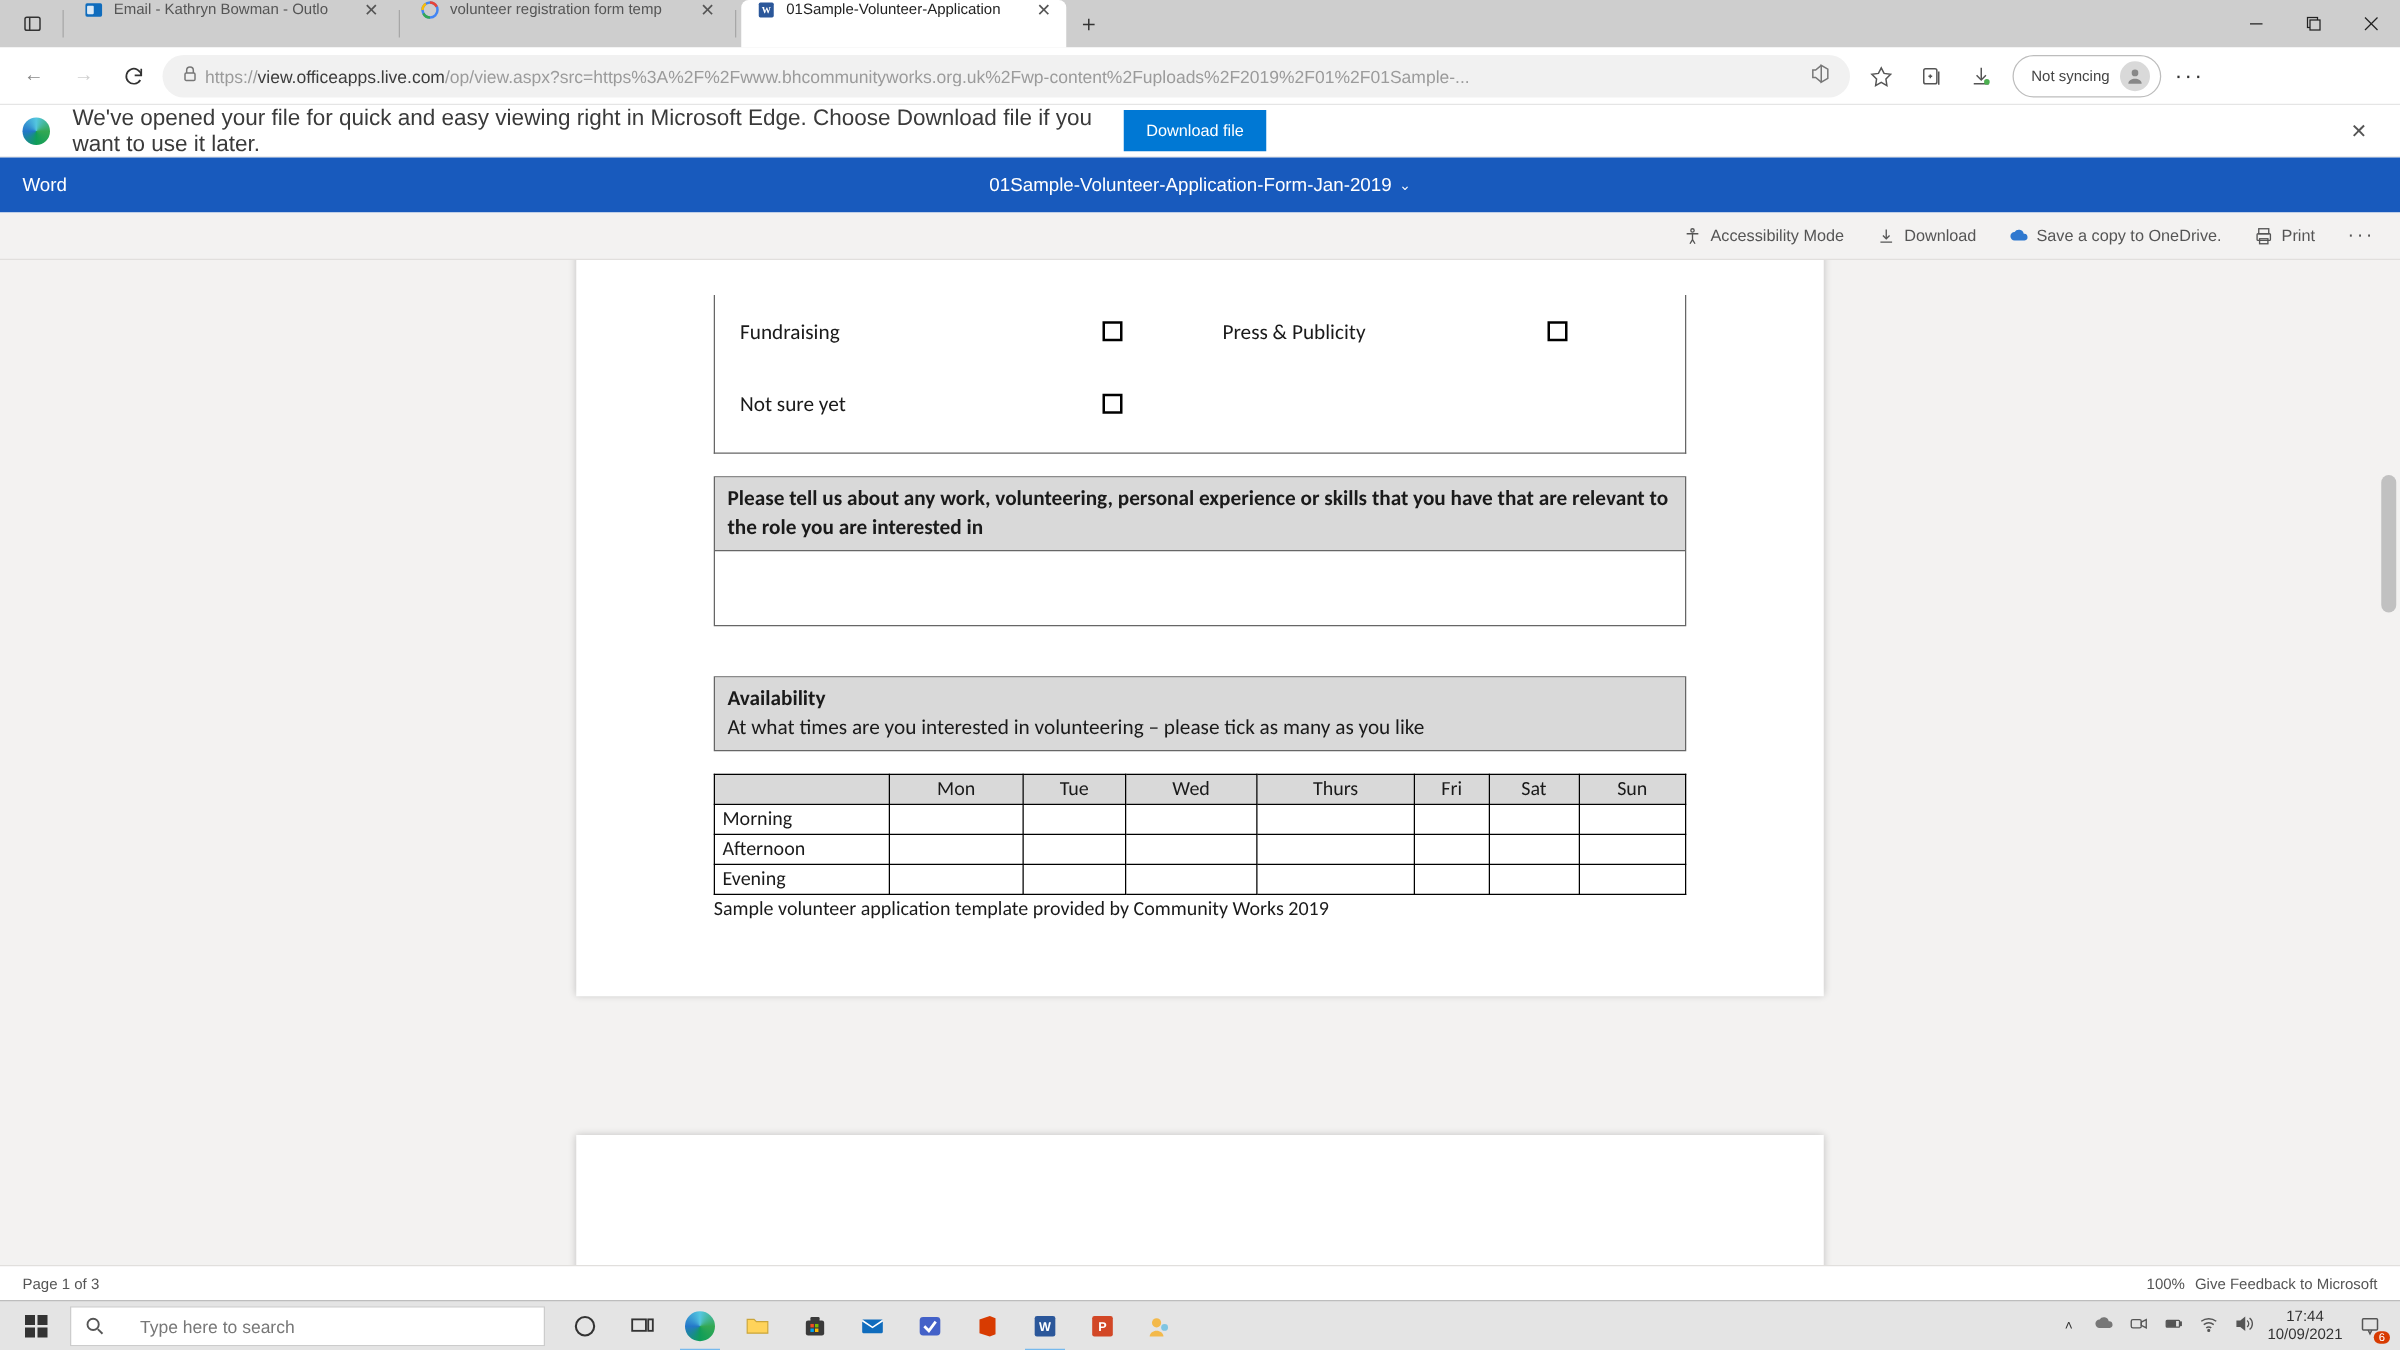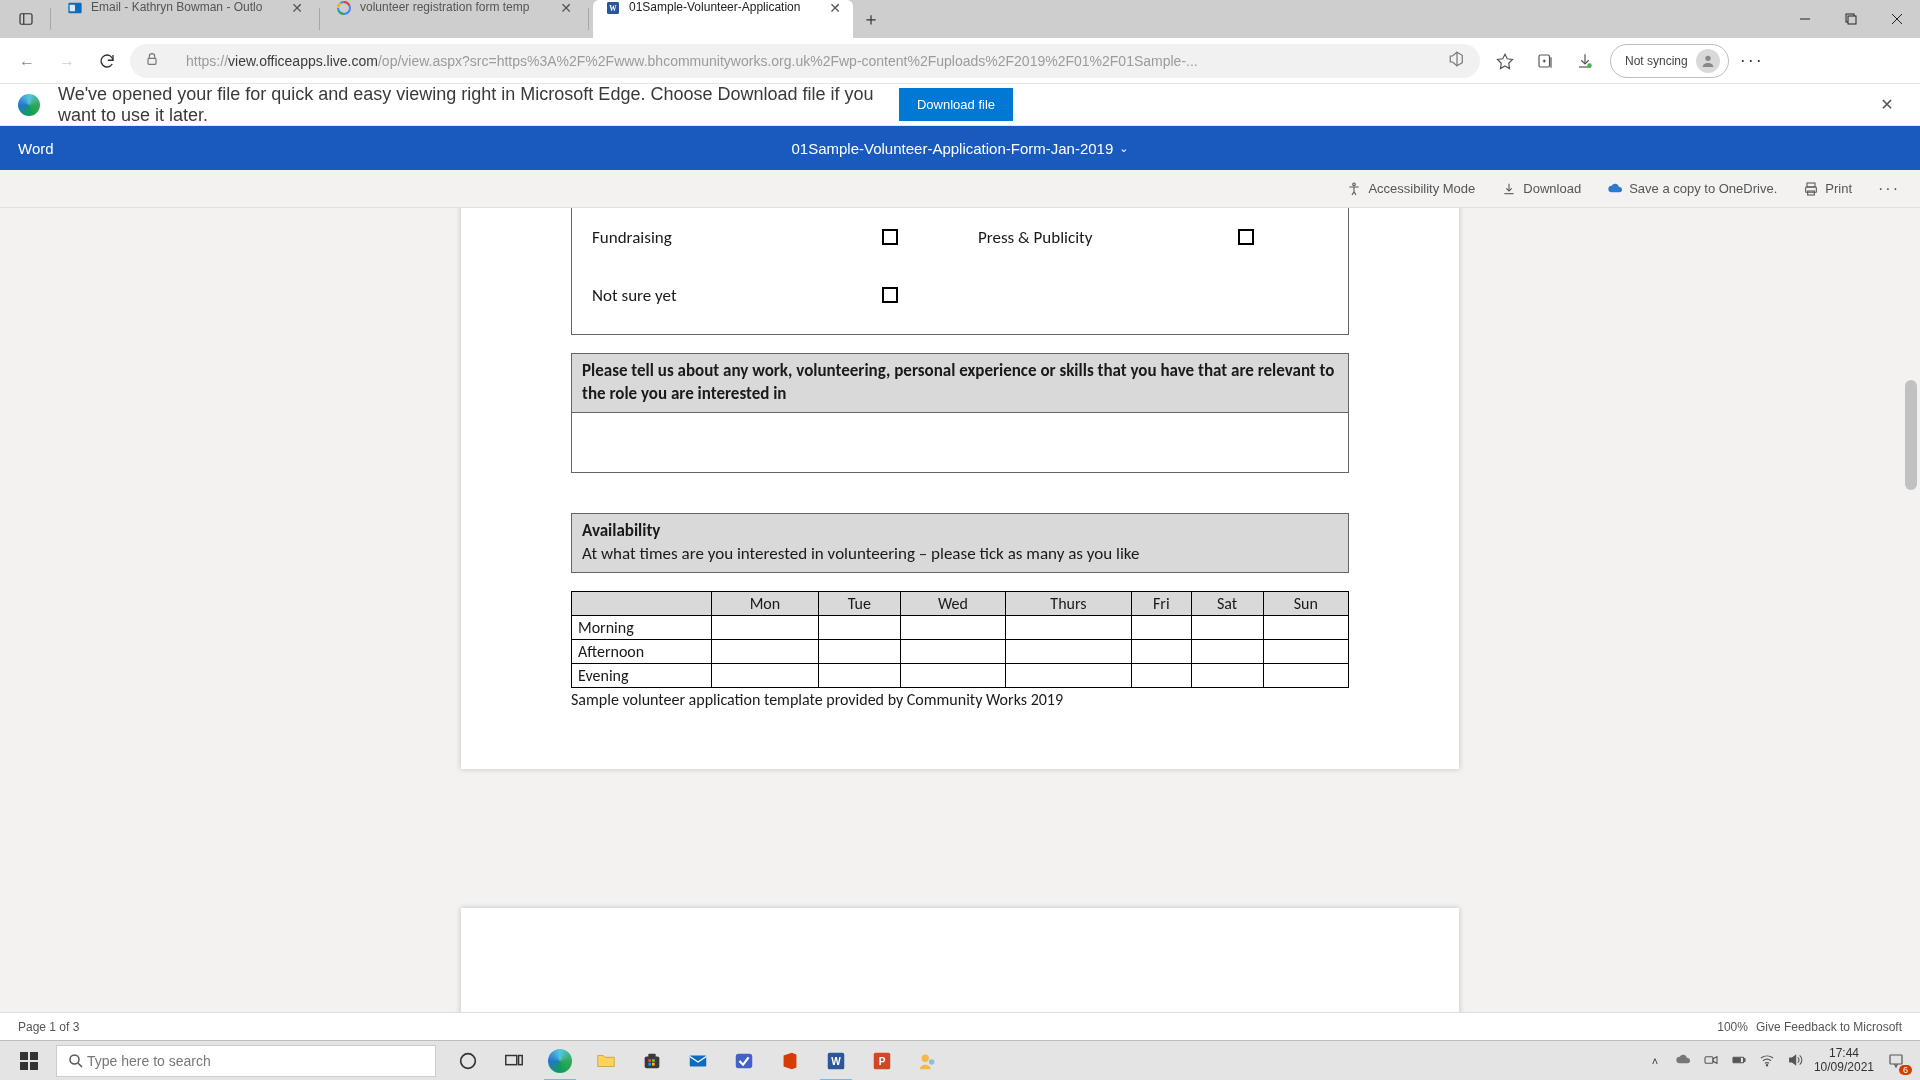--- a/index.html
+++ b/index.html
@@ -76,21 +76,21 @@
   .nav-btn { width:34px; height:34px; display:flex; align-items:center; justify-content:center; color:#888; font-size:16px; }
   .nav-btn.enabled { color:#333; }
   .omnibox {
     flex:1;
     height:34px;
     border-radius:17px;
     background:#f1f1f1;
     display:flex;
     align-items:center;
     padding:16px 14px;
-    gap:26px;
+    gap:4px;
     color:#555;
     max-width: 1350px;
   }
   .omnibox .lock { color:#777; }
   .omnibox .url { flex:1; white-space:nowrap; overflow:hidden; font-size:14px; color:#777; }
   .omnibox .url .dim { color:#9b9b9b; }
   .omnibox .url .dark { color:#3c3c3c; }
   .addr-icons { display:flex; align-items:center; gap:2px; }
   .addr-icons .ic { width:38px; height:34px; display:flex; align-items:center; justify-content:center; color:#555; }
   .sync-pill {
@@ -210,21 +210,21 @@
     width:140px;
   }
   table.avail th.corner { background:#d9d9d9; }
 
   .footer-note { font-size:16px; margin-top:2px; }
 
   .outer-form-border {
     border:1px solid #666;
     padding-bottom:10px;
   }
-  .outer-form-border .inner-pad { padding:0 20px; }
+  .outer-form-border .inner-pad { padding:0 20px;margin-top:28px; }
 
   
   .vscroll {
     position:absolute; right:2px; top:12px; width:14px; height:60%;
   }
   .vscroll .track { width:14px; height:100%; background:transparent; }
   .vscroll .thumb { position:absolute; right:1px; top:160px; width:12px; height:110px; background:#c1c1c1; border-radius:6px; }
 
   
   .word-status {
@@ -250,21 +250,21 @@
     gap:4px;
   }
   .start-btn { width:46px; height:40px; display:flex; align-items:center; justify-content:center; }
   .win-logo {
     width:18px; height:18px;
     display:grid; grid-template-columns:1fr 1fr; grid-template-rows:1fr 1fr; gap:2px;
   }
   .win-logo span { background:#333; }
   .search-box {
     width:380px; height:32px; background:#fff; border:1px solid #ccc;
-    display:flex; align-items:center; padding:0 10px; gap:2px; color:#777; font-size:14px;
+    display:flex; align-items:center; padding:0 10px; gap:27px; color:#777; font-size:14px;
   }
   .task-icons { display:flex; align-items:center; gap:2px; margin-left:6px; }
   .task-icons .ti { width:44px; height:40px; display:flex; align-items:center; justify-content:center; position:relative; }
   .task-icons .ti.active::after {
     content:""; position:absolute; bottom:0; left:6px; right:6px; height:2px; background:#76b9ed;
   }
   .tray { margin-left:auto; display:flex; align-items:center; gap:10px; padding-right:6px; color:#333; font-size:11px; }
   .tray .clock { text-align:center; line-height:1.15; font-size:12px; }
   .tray .ic { width:18px; text-align:center; }
 

